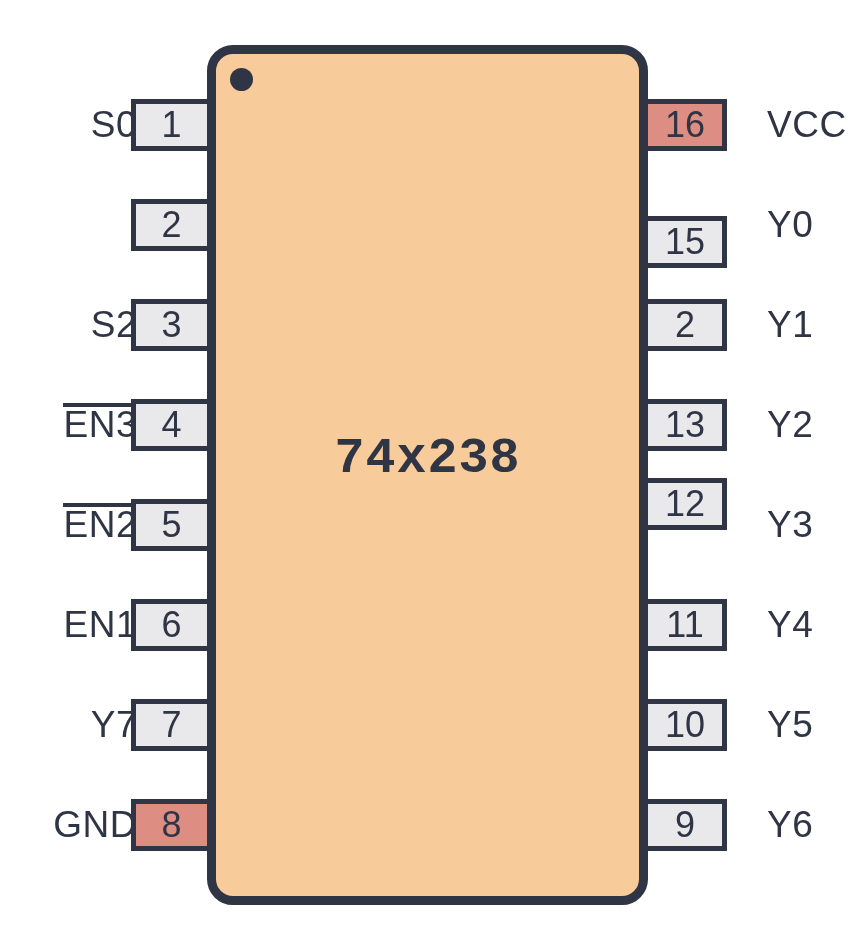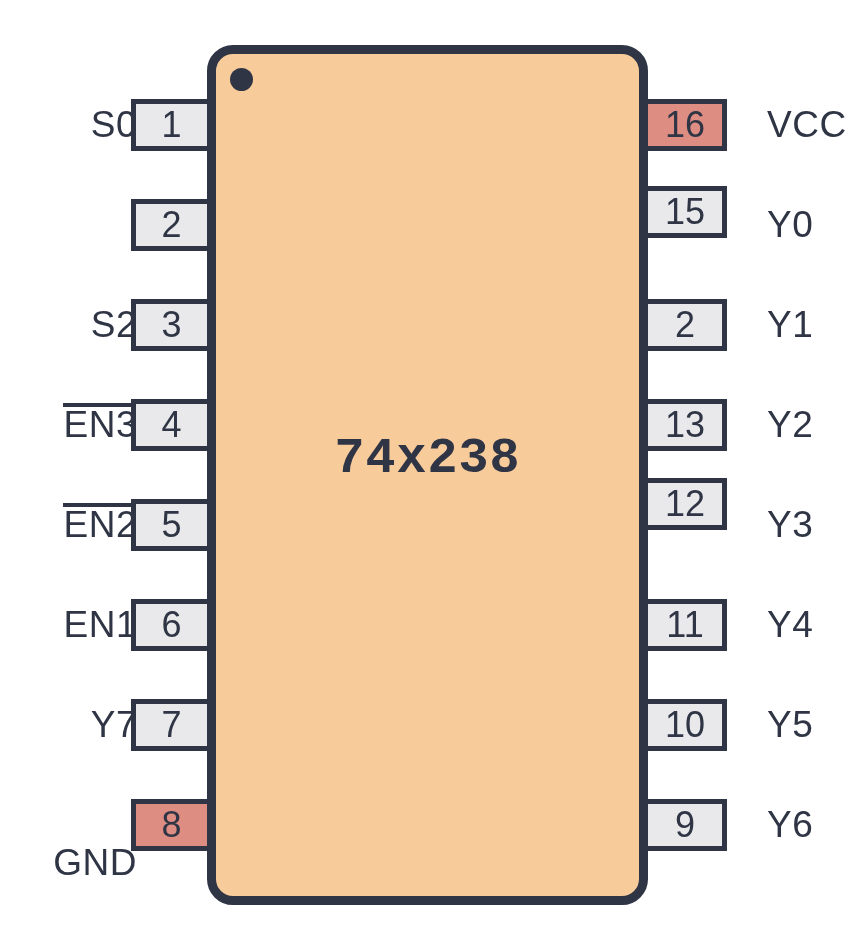--- a/index.html
+++ b/index.html
@@ -131,31 +131,31 @@
   <div class="pin-label left" style="top:599px"><span class="label-text">EN1</span></div>
   <div class="pin-box left" style="top:599px">
       <span>6</span>
     </div>
 
   <div class="pin-label left" style="top:699px"><span class="label-text">Y7</span></div>
   <div class="pin-box left" style="top:699px">
       <span>7</span>
     </div>
 
-  <div class="pin-label left" style="top:837px"><span class="label-text">GND</span></div>
+  <div class="pin-label left" style="top:799px"><span class="label-text">GND</span></div>
   <div class="pin-box left power" style="top:799px">
       <span>8</span>
     </div>
 
   <div class="pin-box right power" style="top:99px">
       <span>16</span>
     </div>
   <div class="pin-label right" style="top:99px"><span class="label-text">VCC</span></div>
 
-  <div class="pin-box right" style="top:186px">
+  <div class="pin-box right" style="top:216px">
       <span>15</span>
     </div>
   <div class="pin-label right" style="top:199px"><span class="label-text">Y0</span></div>
 
   <div class="pin-box right" style="top:299px">
       <span>2</span>
     </div>
   <div class="pin-label right" style="top:299px"><span class="label-text">Y1</span></div>
 
   <div class="pin-box right" style="top:399px">

